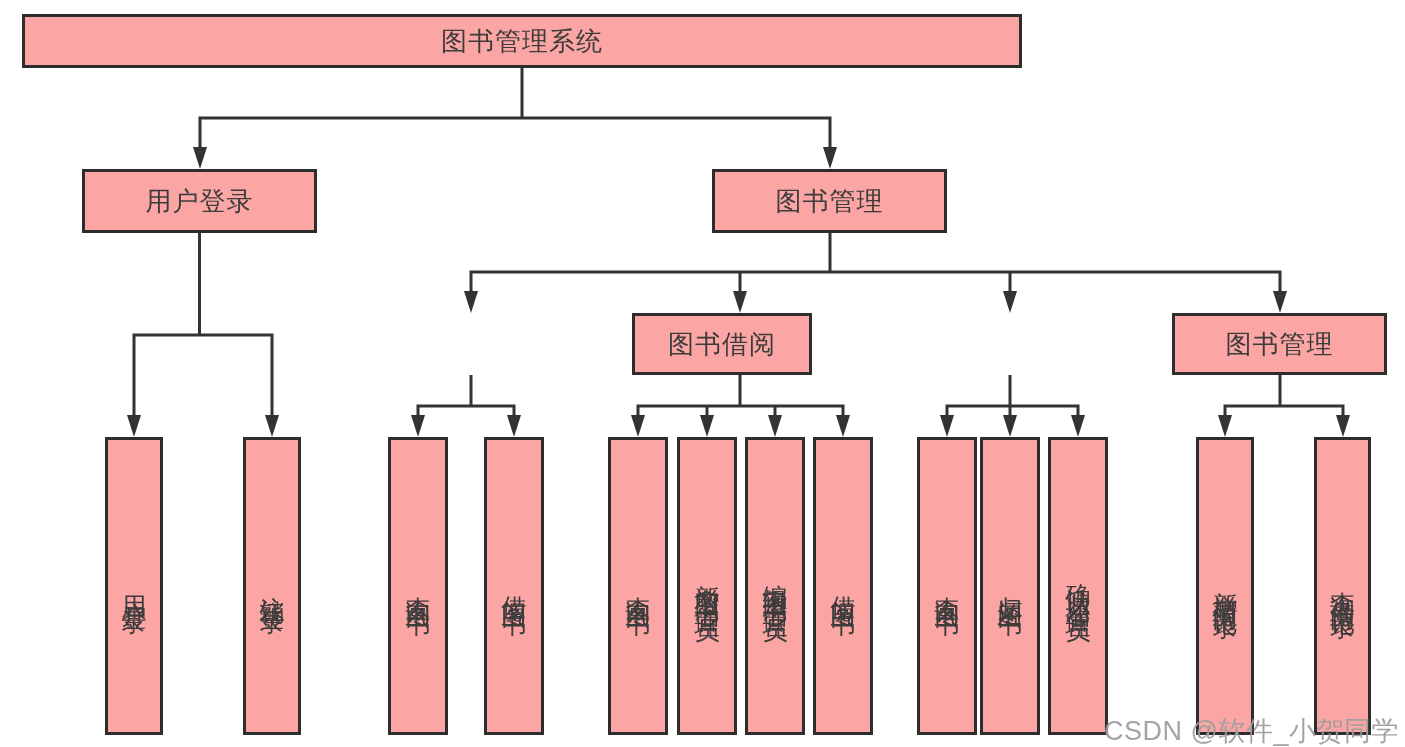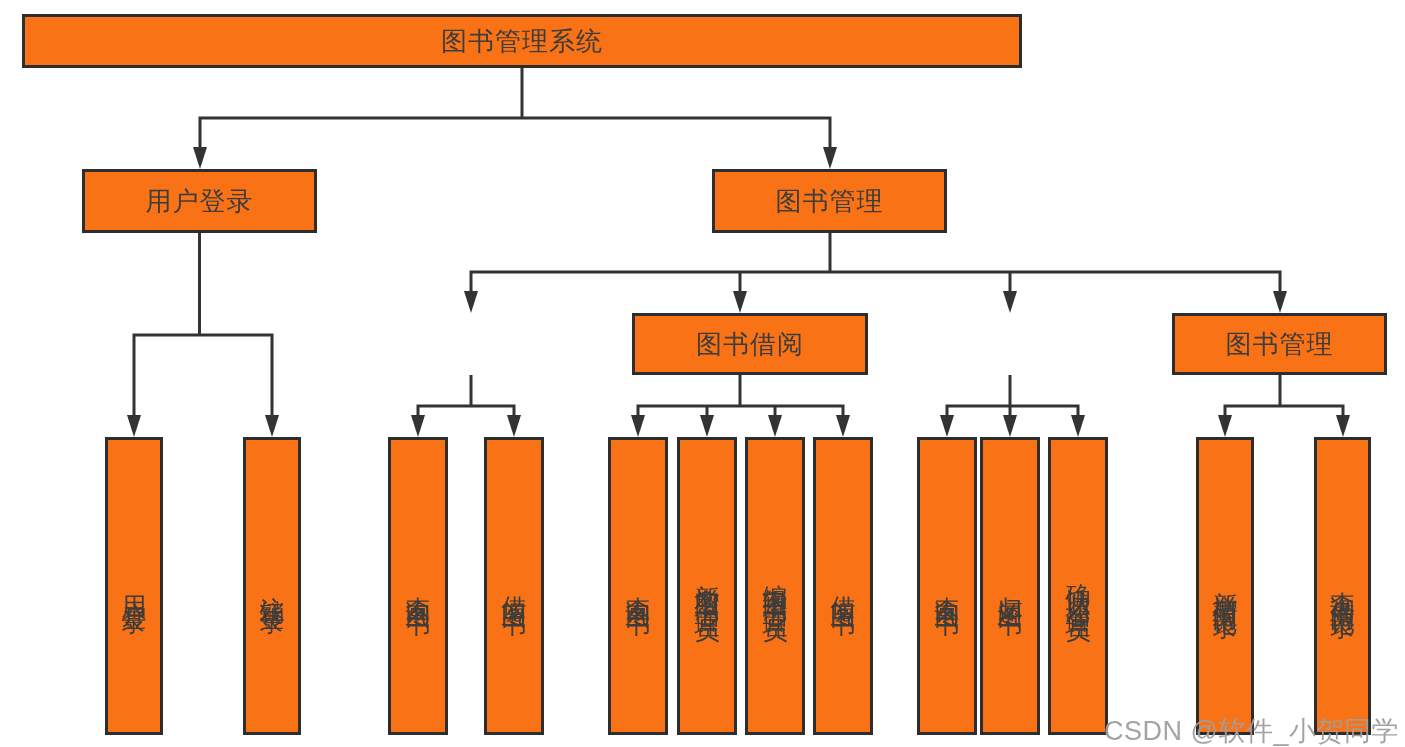--- a/index.html
+++ b/index.html
@@ -5,21 +5,21 @@
   html,body { margin:0; padding:0; background:#ffffff; }
   .stage {
     position:relative; width:1405px; height:747px;
     background:#ffffff; overflow:hidden;
     font-family:"Liberation Sans","DejaVu Sans",sans-serif;
     color:#3c3c3c;
   }
   svg.connectors { position:absolute; left:0; top:0; width:1405px; height:747px; }
   .node {
     position:absolute; box-sizing:border-box;
-    border:3px solid #2d2d2d; background:#f97316;
+    border:3px solid #2d2d2d; background:#fca5a5;
     display:flex; align-items:center; justify-content:center;
     z-index:2;
   }
   .h-label { font-size:26px; letter-spacing:1px; white-space:nowrap; }
   .v-label {
     writing-mode:vertical-rl; text-orientation:mixed;
     font-size:25px; line-height:1; letter-spacing:5px; white-space:nowrap;
   }
   .watermark {
     position:absolute; top:713px; right:6px; z-index:5;
@@ -91,21 +91,21 @@
     <span class="h-label">图书管理系统</span>
   </div>
 
   <div class="node" style="left:82px; top:169px; width:235px; height:64px;">
     <span class="h-label">用户登录</span>
   </div>
   <div class="node" style="left:712px; top:169px; width:235px; height:64px;">
     <span class="h-label">图书管理</span>
   </div>
 
-  <div class="node" style="left:632px; top:313px; width:236px; height:62px;">
+  <div class="node" style="left:632px; top:313px; width:180px; height:62px;">
     <span class="h-label">图书借阅</span>
   </div>
   <div class="node" style="left:1172px; top:313px; width:215px; height:62px;">
     <span class="h-label">图书管理</span>
   </div>
 
   <div class="node" style="left:105px; top:437px; width:58px; height:298px;">
     <span class="v-label">用户登录</span>
   </div>
   <div class="node" style="left:243px; top:437px; width:58px; height:298px;">

